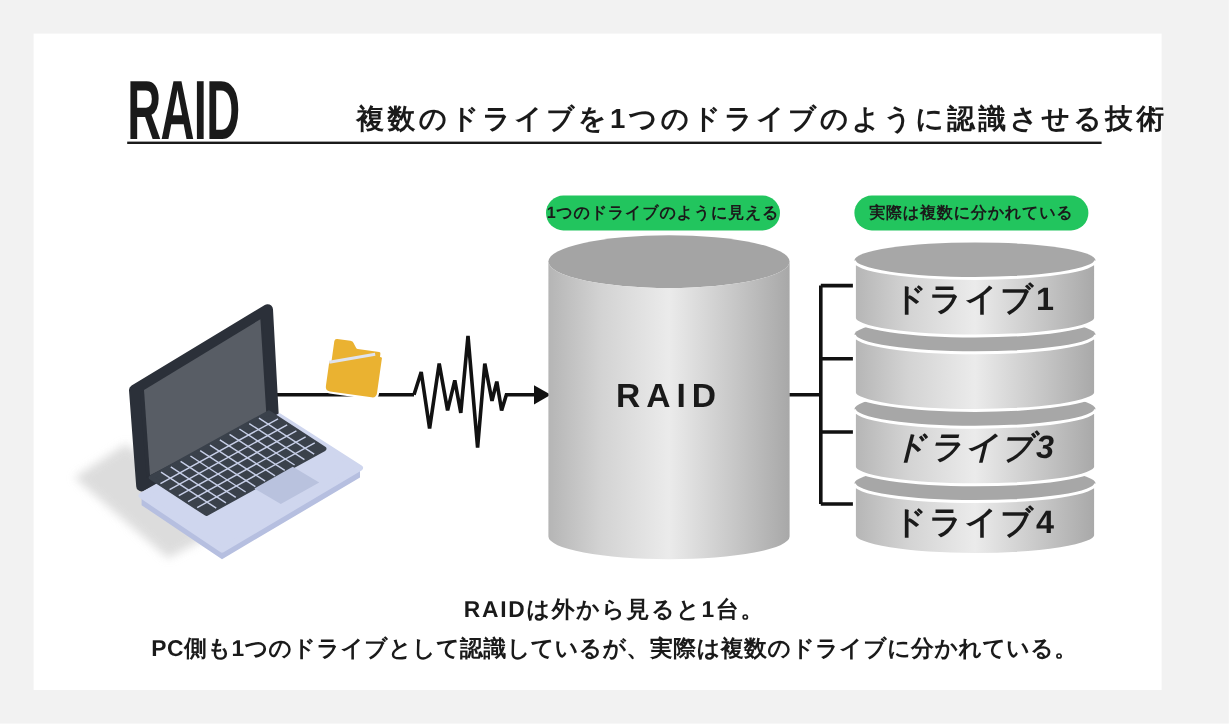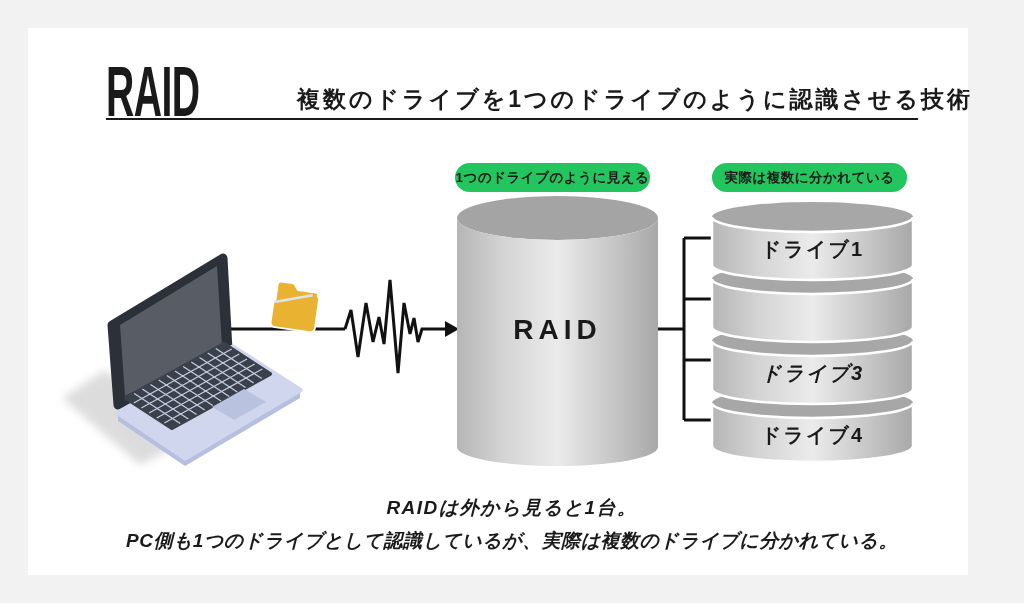--- a/index.html
+++ b/index.html
@@ -23,25 +23,25 @@
   
   .badge{height:29px;width:195px;background:#22c55e;border-radius:15px;
          display:flex;align-items:center;justify-content:center;
          font-size:13.5px;font-weight:800;letter-spacing:0.5px;white-space:nowrap;}
   .badge-left{left:455px;top:163px;}
   .badge-right{left:712px;top:163px;}
   
   .raid-label{left:457px;top:314px;width:201px;text-align:center;
               font-size:28px;font-weight:800;letter-spacing:5px;}
   .drive-label{left:712px;width:201px;height:26px;text-align:center;
-               font-size:20px;font-weight:800;letter-spacing:2px;line-height:26px;}
+               font-size:27px;font-weight:800;letter-spacing:2px;line-height:26px;}
   .d1{top:236px;} .d2{top:298px;} .d3{top:360px;font-style:italic;} .d4{top:422px;}
   
   .caption{left:28px;width:968px;text-align:center;font-weight:700;
-           font-size:19px;letter-spacing:0.5px;white-space:nowrap;font-style:italic;}
+           font-size:19px;letter-spacing:0.5px;white-space:nowrap;}
   .cap1{top:495px;letter-spacing:1.5px;}
   .cap2{top:528px;}
   svg.diagram{position:absolute;left:0;top:0;width:1024px;height:603px;}
 </style>
 </head>
 <body>
 
 <div class="stage">
   <div class="panel"></div>
 

